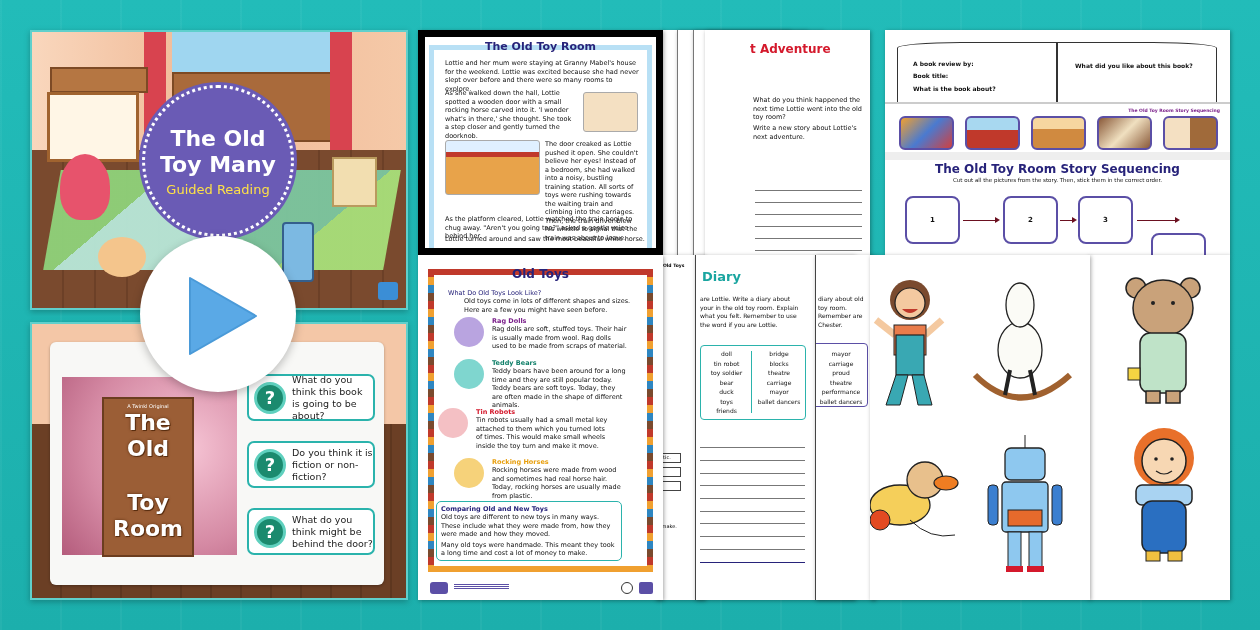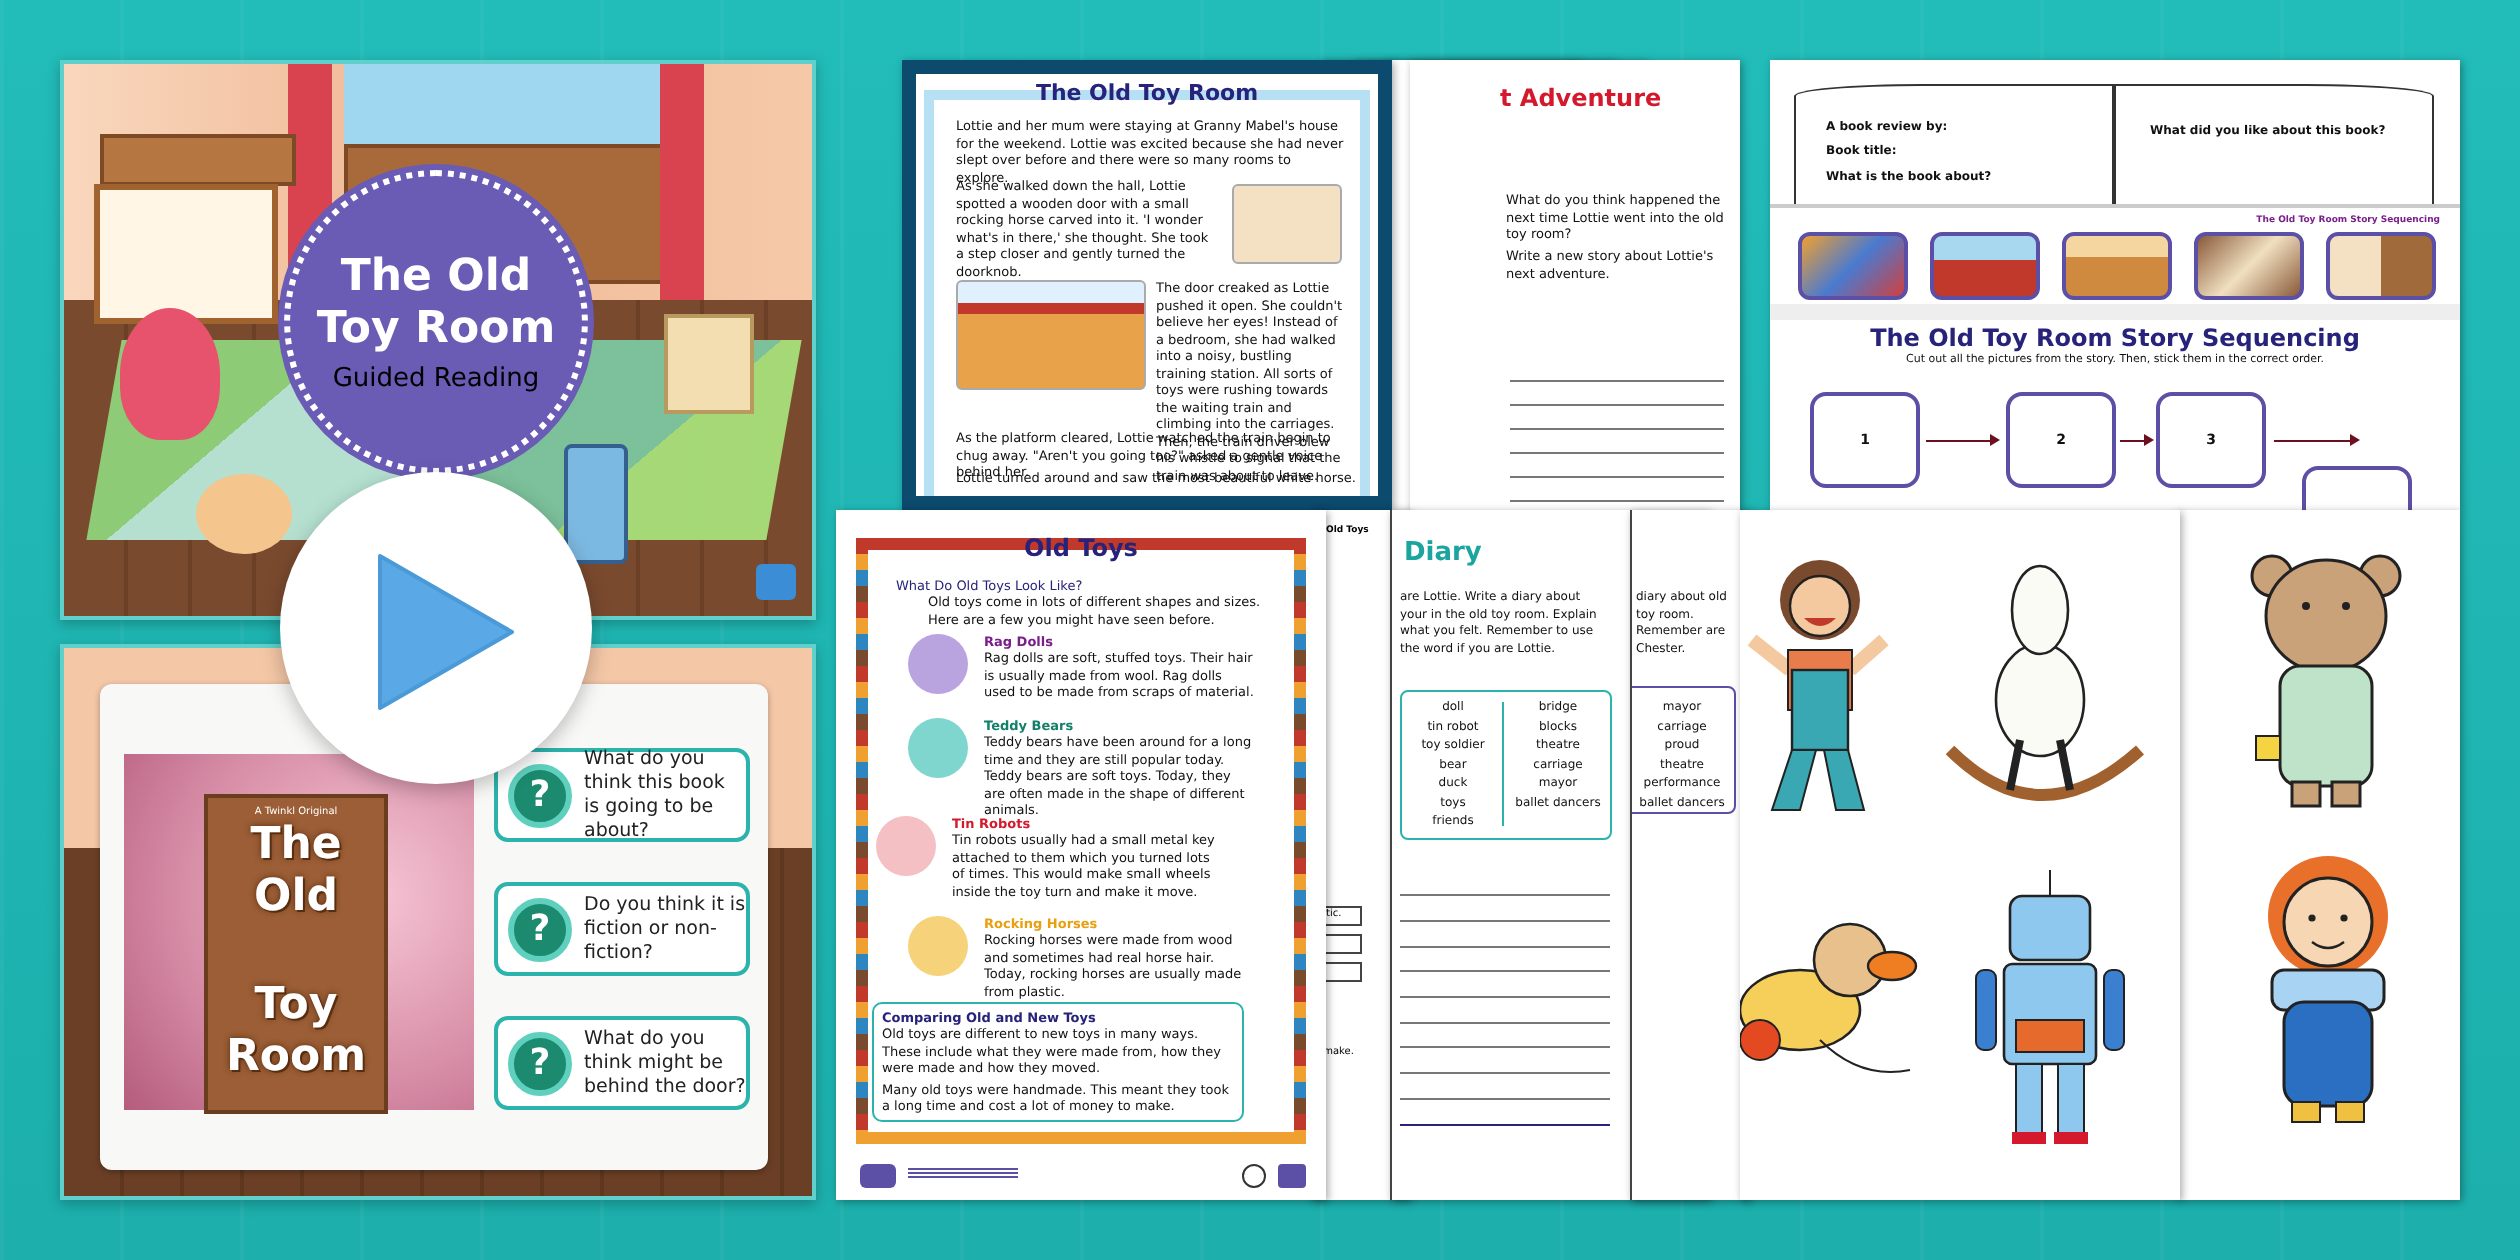--- a/index.html
+++ b/index.html
@@ -43,21 +43,21 @@
 
   #cover-badge {
     position: absolute; left: 110px; top: 53px; width: 152px; height: 152px;
     border-radius: 50%; background: #6a5bb5;
     border: 3px dotted #ffffff;
     box-shadow: 0 0 0 3px #6a5bb5;
     display: flex; flex-direction: column; align-items: center; justify-content: center;
     text-align: center;
   }
   .badge-title { color: #fff; font-weight: bold; font-size: 22px; line-height: 26px; font-family: "DejaVu Sans", sans-serif; }
-  .badge-sub { color: #000000; font-size: 13px; margin-top: 4px; text-align: center; }
+  .badge-sub { color: #fde047; font-size: 13px; margin-top: 4px; text-align: center; }
 
   
   #slide-questions { left: 30px; top: 322px; width: 378px; height: 278px; background: #8a5a3a; }
   .q-wall { position: absolute; left: 0; top: 0; width: 100%; height: 100px; background: #f4c7a7; }
   .q-floor { position: absolute; left: 0; top: 100px; width: 100%; height: 178px;
     background: repeating-linear-gradient(90deg, #6b3f25 0 28px, #5e371f 28px 30px); }
   .q-panel { position: absolute; left: 18px; top: 18px; width: 334px; height: 243px; background: #f8f8f6; border-radius: 6px; box-shadow: 0 1px 3px rgba(0,0,0,0.3); }
   .book-cover { position: absolute; left: 12px; top: 35px; width: 175px; height: 178px;
     background: radial-gradient(circle at 70% 40%, #f7c6d6 0%, #d58aa4 60%, #b45c7c 100%); }
   .door { position: absolute; left: 40px; top: 20px; width: 92px; height: 160px; background: #9b5e36; border: 2px solid #6b3d1f; }
@@ -87,21 +87,21 @@
 
   
   .sheet { position: absolute; background: #fff; box-shadow: 1px 1px 4px rgba(0,0,0,0.35); overflow: hidden; }
   .sheet-title { font-weight: bold; color: #27237a; text-align: center; }
   .body-text { font-size: 6.5px; line-height: 8.5px; color: #111; }
 
   
   #sheet-adventure { left: 705px; top: 30px; width: 165px; height: 232px; }
   .stack-sheet { top: 30px; width: 130px; height: 232px; border-left: 1px solid #777; }
 
-  #sheet-story { left: 418px; top: 30px; width: 245px; height: 225px; border: 7px solid #0c4a6e; margin-left: 33px; }
+  #sheet-story { left: 418px; top: 30px; width: 245px; height: 225px; border: 7px solid #000000; }
   .story-frame { position: absolute; left: 4px; top: 8px; right: 4px; bottom: 0; border: 5px solid #b8e0f5; border-bottom: none; }
 
   #sheet-review { left: 885px; top: 30px; width: 345px; height: 225px; }
   #sheet-oldtoys { left: 418px; top: 255px; width: 245px; height: 345px; }
   #sheet-diary { left: 695px; top: 255px; width: 160px; height: 345px; border-left: 1px solid #444; }
   #sheet-cutouts-a { left: 870px; top: 255px; width: 220px; height: 345px; }
   #sheet-cutouts-b { left: 1088px; top: 255px; width: 142px; height: 345px; }
 
   .seq-box { position: absolute; width: 55px; height: 48px; border: 2px solid #5b4fa6; border-radius: 8px; background:#fff;
     display: flex; align-items: center; justify-content: center; font-size: 7px; font-weight: bold; color: #111; }
@@ -134,21 +134,21 @@
   <div class="toybox-lid"></div>
   <div class="toybox"></div>
   <div class="teddy"></div>
   <div class="duck"></div>
   <div class="robot"></div>
   <div class="blocks"></div>
   <div class="logo-badge"></div>
 
   <div id="cover-badge">
     <div class="badge-title">The Old</div>
-    <div class="badge-title">Toy Room</div>
+    <div class="badge-title">Toy Many</div>
     <div class="badge-sub">Guided Reading</div>
   </div>
 </div>
 
 <div class="slide" id="slide-questions">
   <div class="q-wall"></div>
   <div class="q-floor"></div>
   <div class="q-panel">
     <div class="book-cover">
       <div class="door">

